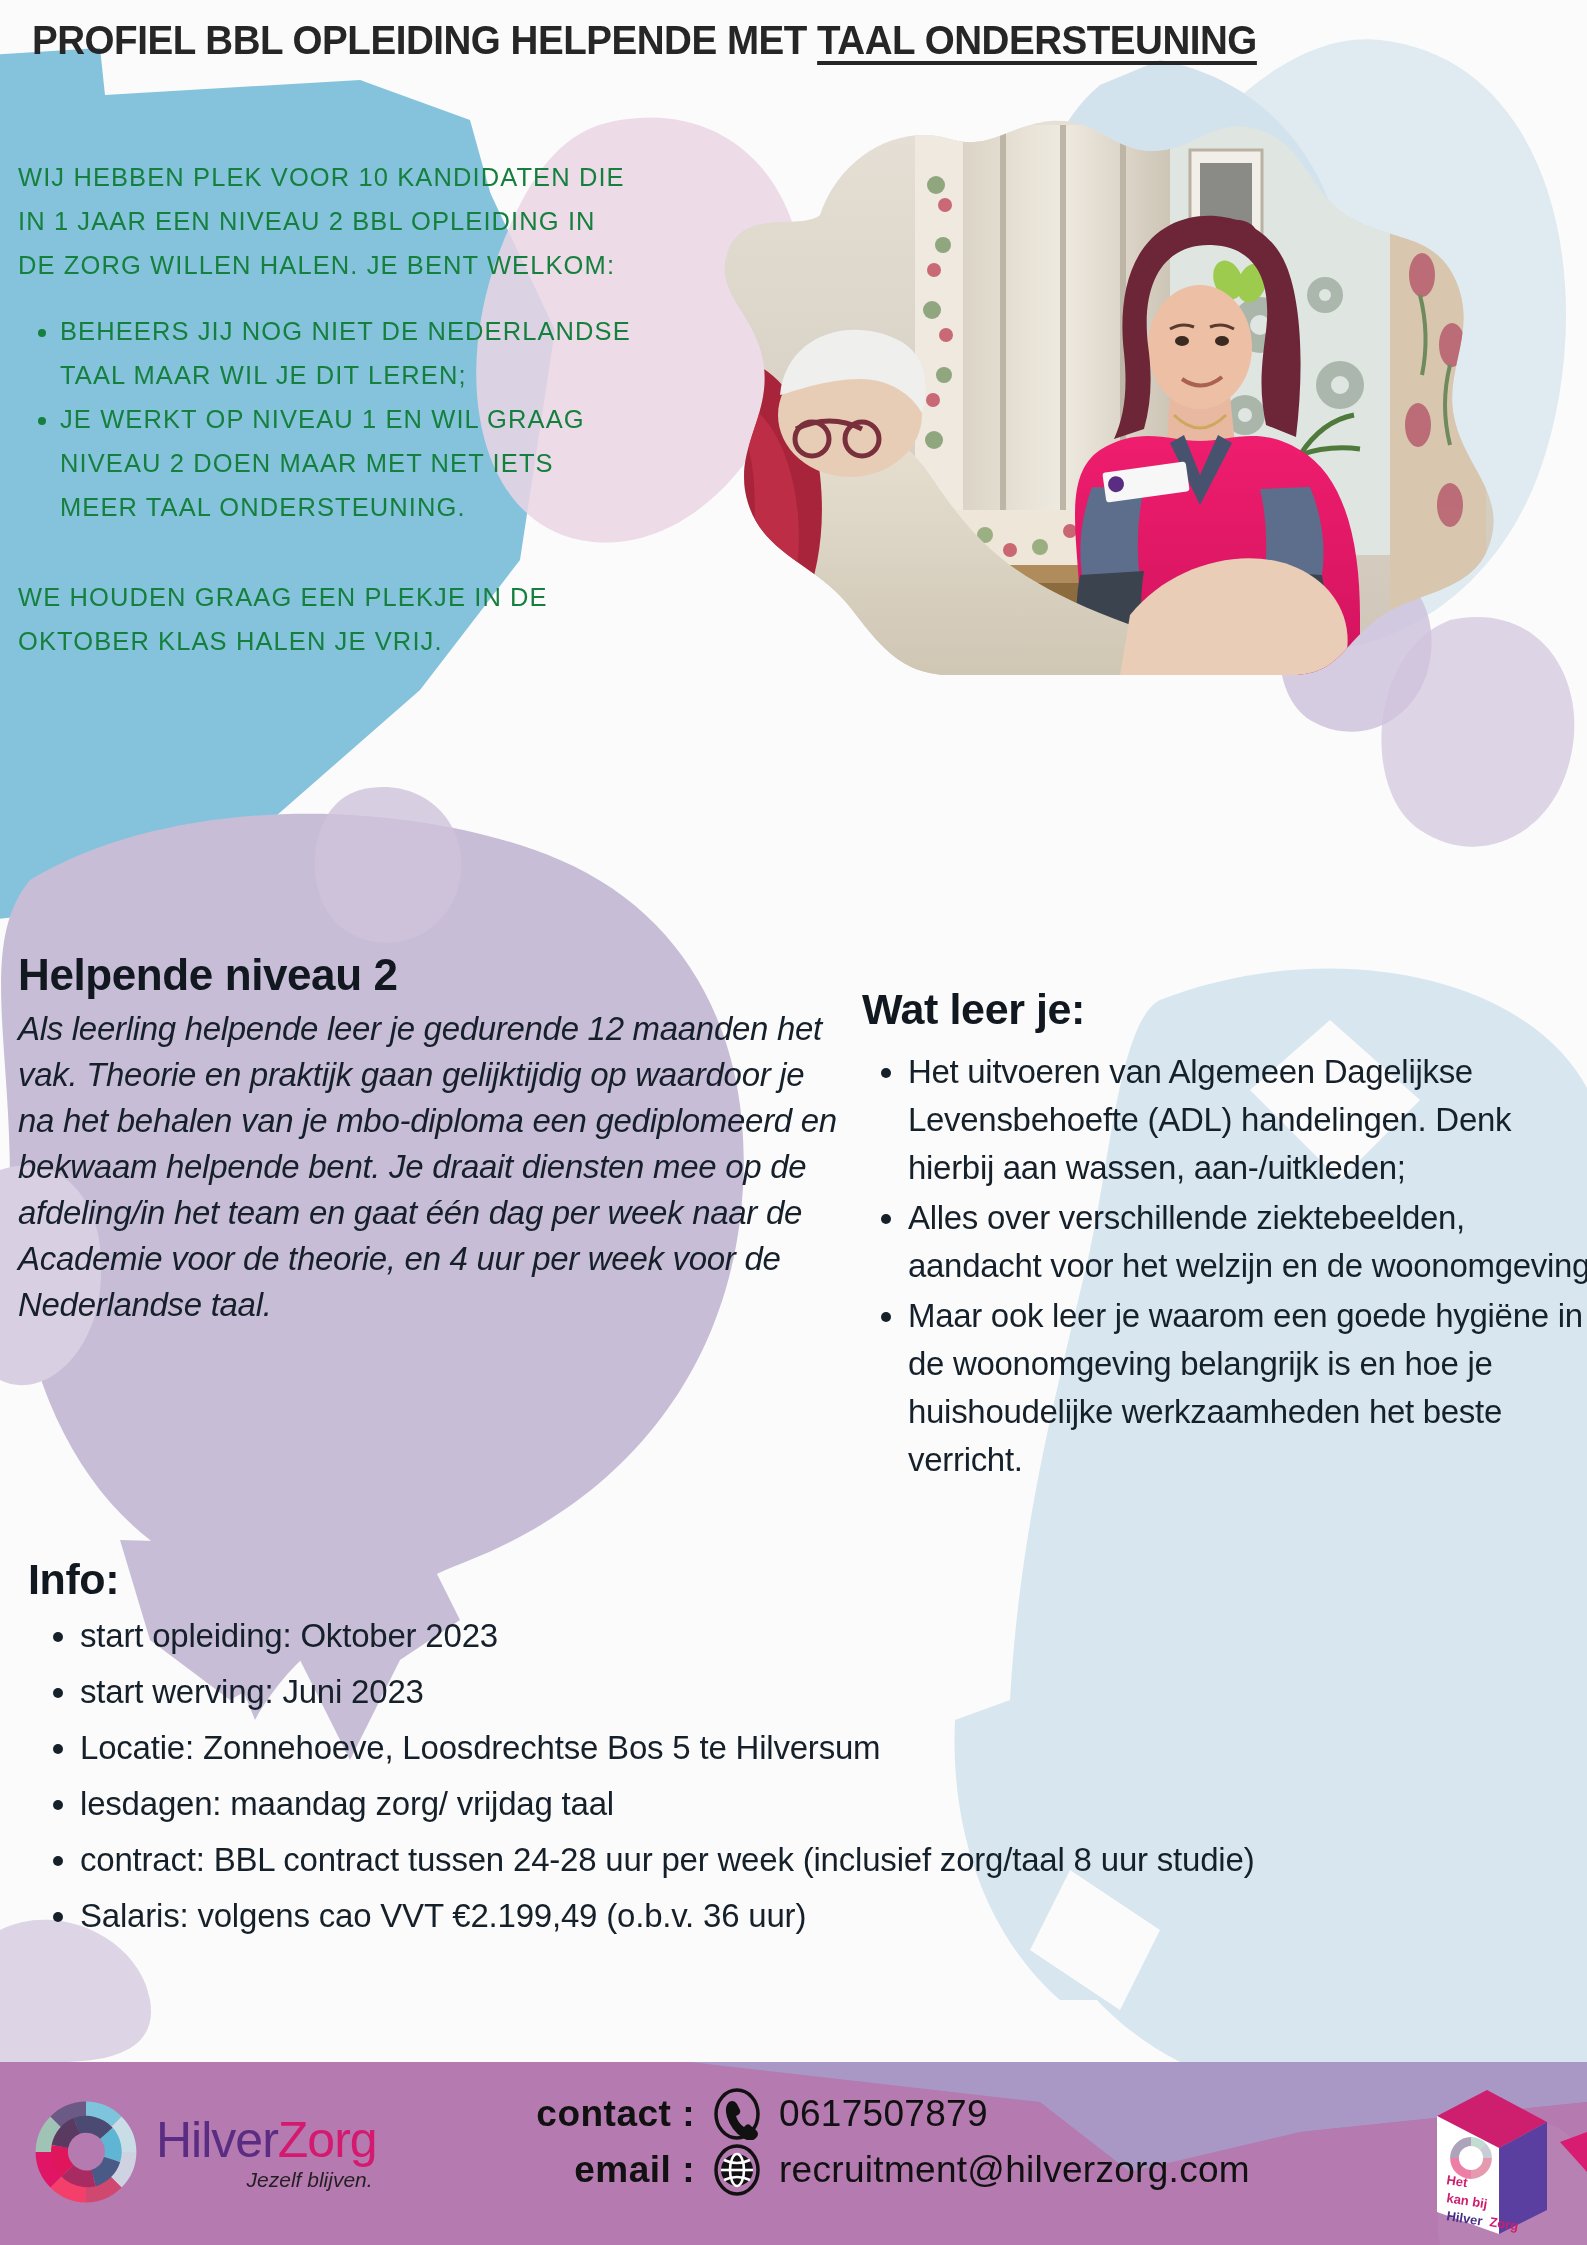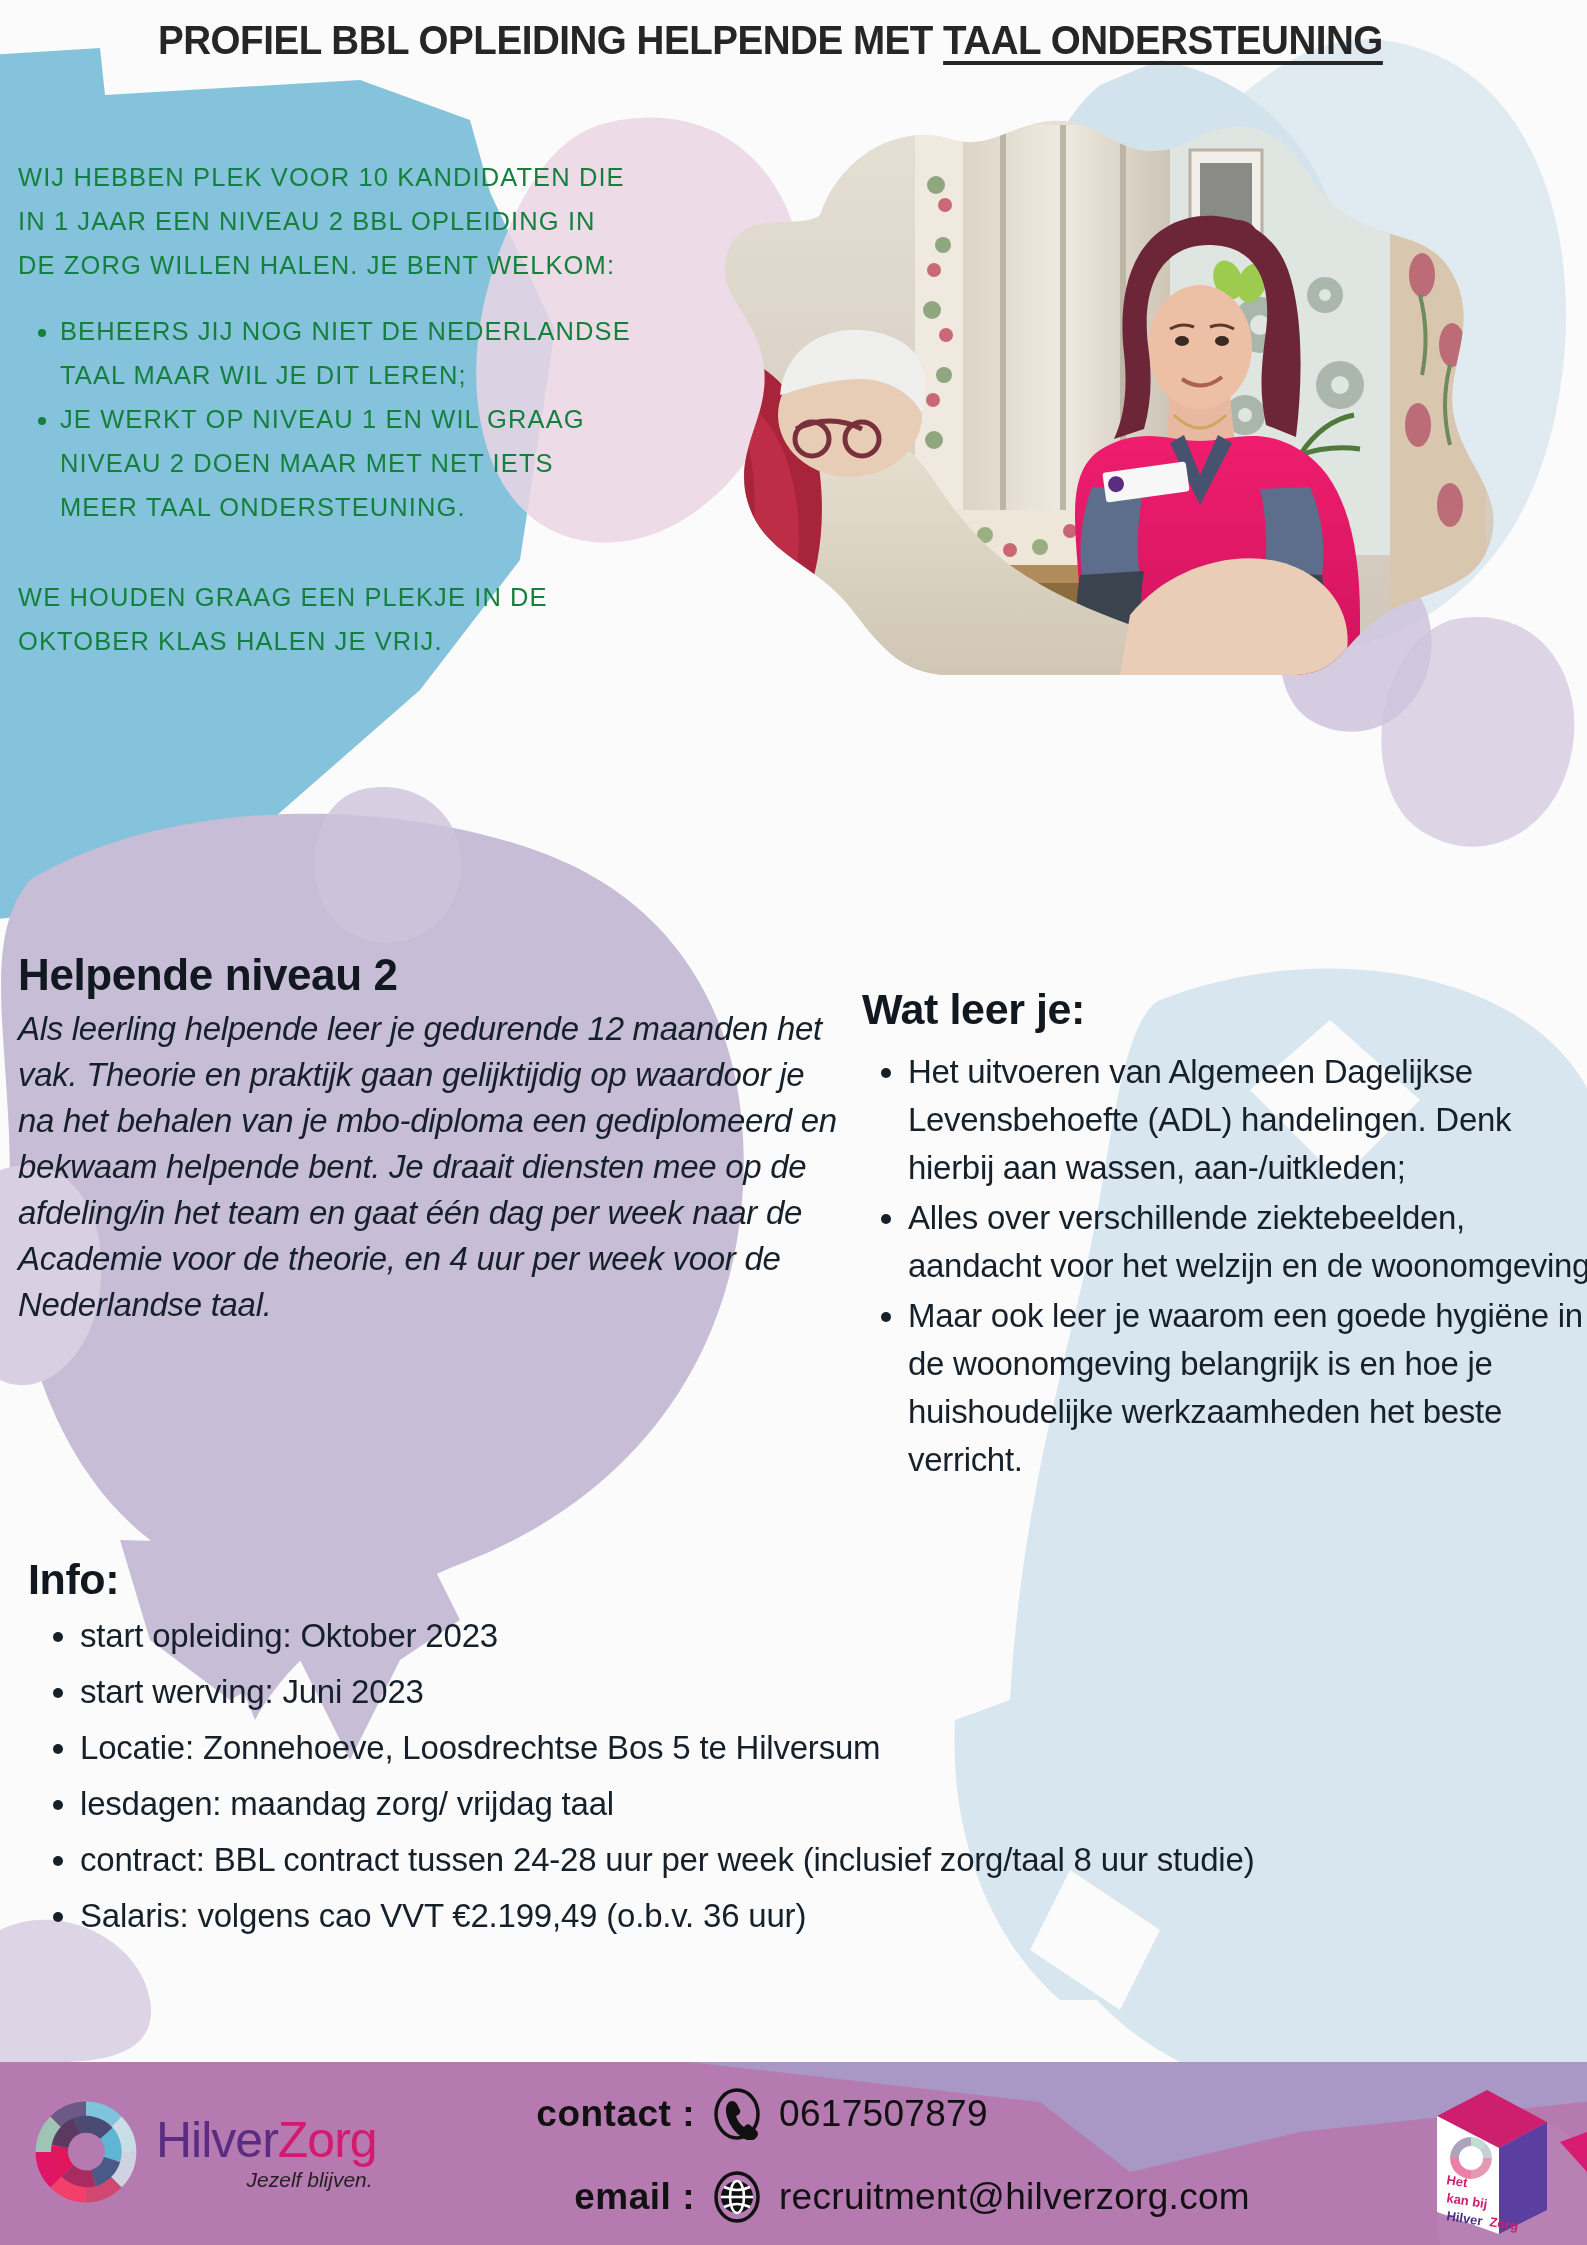--- a/index.html
+++ b/index.html
@@ -12,21 +12,21 @@
   }
   .page{position:absolute;inset:0;overflow:hidden;background:#fbfbfb;}
 
   
   .bg{position:absolute;inset:0;z-index:0;pointer-events:none;}
   .bg svg{position:absolute;top:0;left:0;}
 
   
   .title-wrap{
     position:absolute;left:0;top:0;width:1587px;height:80px;
-    z-index:6;display:flex;align-items:center;justify-content:center;
+    z-index:6;display:flex;align-items:center;
   }
   .title{
     font-family:"Liberation Sans Narrow","Liberation Sans",sans-serif;
     font-weight:bold;
     font-size:41px;
     letter-spacing:-0.5px;
     color:#262626;
     margin-left:32px;
     white-space:nowrap;
     transform:scaleX(0.94);
@@ -98,21 +98,21 @@
   }
   .logo-ring{width:112px;height:112px;flex:0 0 112px;}
   .logo-text{display:flex;flex-direction:column;line-height:1;}
   .logo-word{font-size:50px;letter-spacing:-1px;}
   .logo-word .hil{color:#5a2d82;}
   .logo-word .zorg{color:#d31a6e;}
   .logo-tag{font-size:21px;color:#231f20;align-self:flex-end;margin-top:4px;margin-right:4px;font-style:italic;}
 
   .contact-block{
     position:absolute;left:505px;top:26px;z-index:2;
-    display:flex;flex-direction:column;gap:31px;
+    display:flex;flex-direction:column;gap:4px;
   }
   .crow{display:flex;align-items:center;}
   .clabel{
     font-family:"Liberation Sans Narrow","Liberation Sans",sans-serif;
     font-weight:bold;font-size:37px;color:#111;width:190px;text-align:right;
     letter-spacing:0.5px;
   }
   .cicon{width:52px;height:52px;margin:0 16px;flex:0 0 52px;}
   .cvalue{font-size:37px;color:#111;letter-spacing:0.3px;}
 

